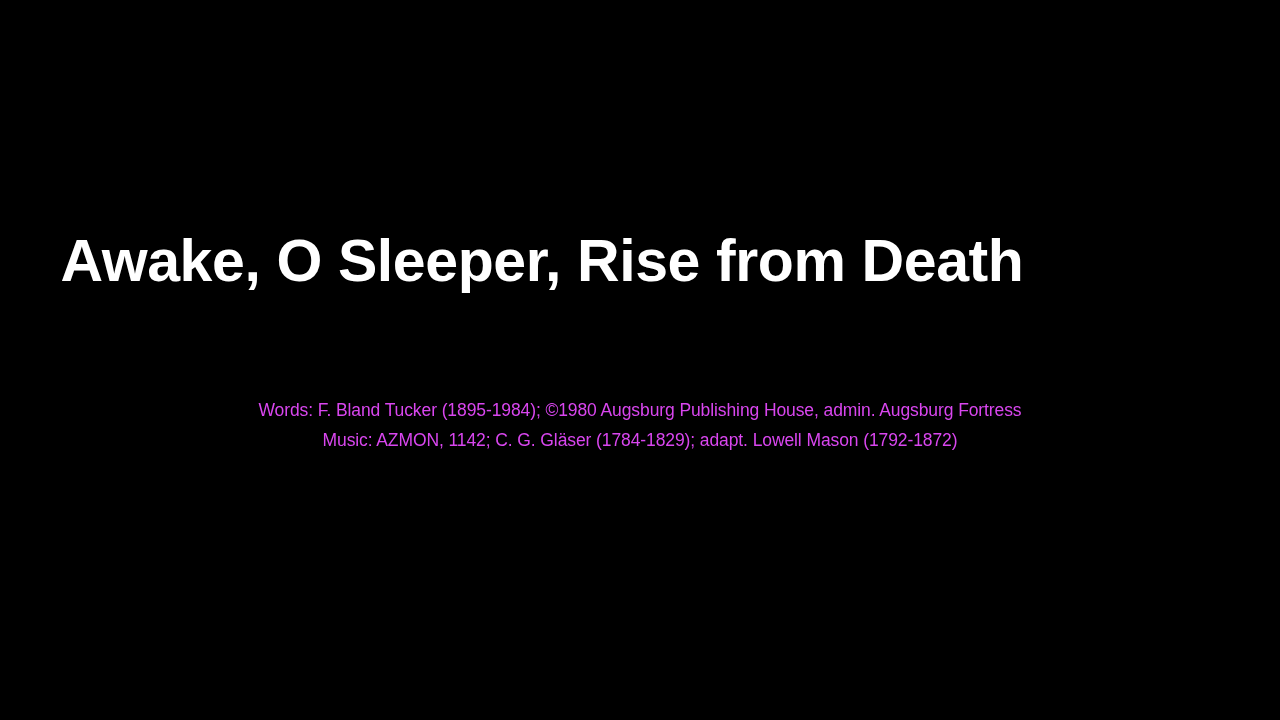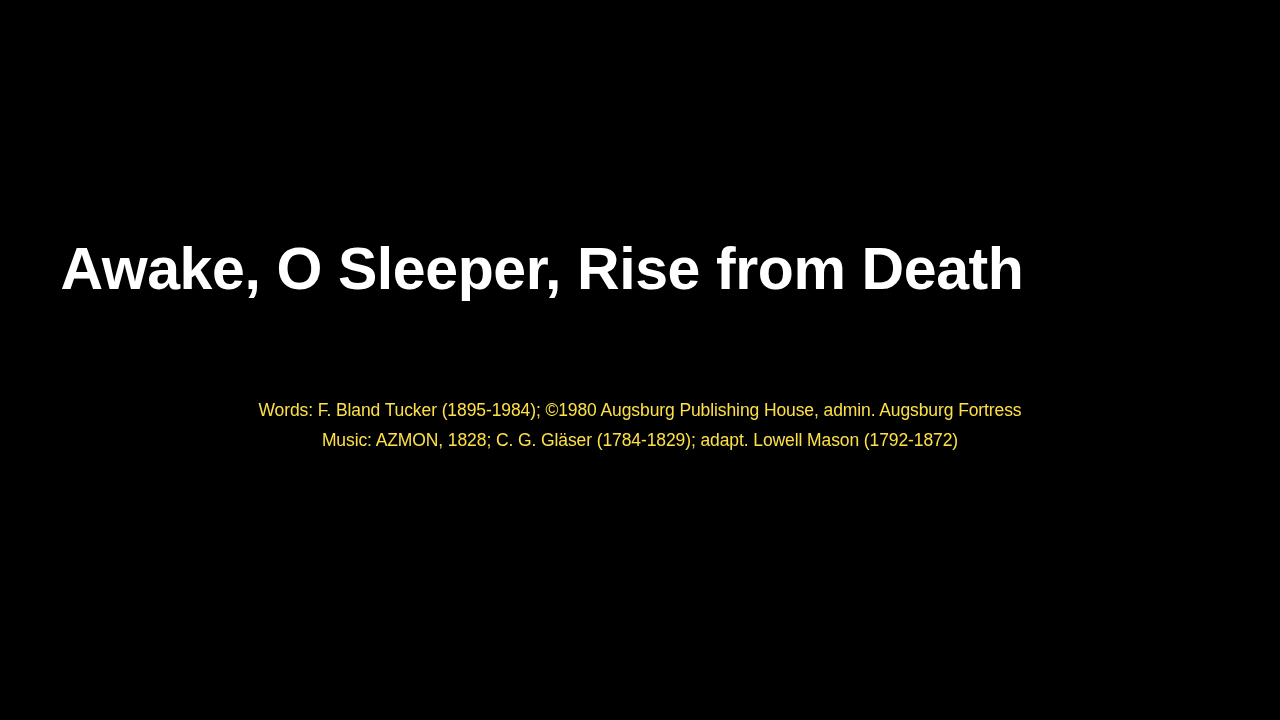--- a/index.html
+++ b/index.html
@@ -21,21 +21,21 @@
     width: 1280px;
     height: 720px;
     background: #000000;
     overflow: hidden;
   }
 
   
   .title-block {
     position: absolute;
     left: 0;
-    top: 12px;
+    top: 4px;
     width: 1084px;
     
     padding-top: 228px;
     text-align: center;
     pointer-events: none;
   }
 
   .song-title {
     display: block;
     margin: 0;
@@ -53,36 +53,36 @@
     position: absolute;
     left: 0;
     top: 396px;
     width: 1280px;
     text-align: center;
   }
 
   .credit-line {
     display: block;
     margin: 0;
-    color: #fde047;
+    color: #d946ef;
     font-family: "Liberation Sans", sans-serif;
     font-size: 17.5px;
     font-weight: 400;
     line-height: 29.5px;
     letter-spacing: -0.1px;
     white-space: nowrap;
   }
 </style>
 </head>
 <body>
 
 <div class="slide">
 
   <div class="title-block">
     <h1 class="song-title">Awake, O Sleeper, Rise from Death</h1>
   </div>
 
   <div class="credits-block">
     <p class="credit-line">Words: F. Bland Tucker (1895-1984); ©1980 Augsburg Publishing House, admin. Augsburg Fortress</p>
-    <p class="credit-line">Music: AZMON, 1828; C. G. Gläser (1784-1829); adapt. Lowell Mason (1792-1872)</p>
+    <p class="credit-line">Music: AZMON, 1142; C. G. Gläser (1784-1829); adapt. Lowell Mason (1792-1872)</p>
   </div>
 
 </div>
 
 </body></html>

